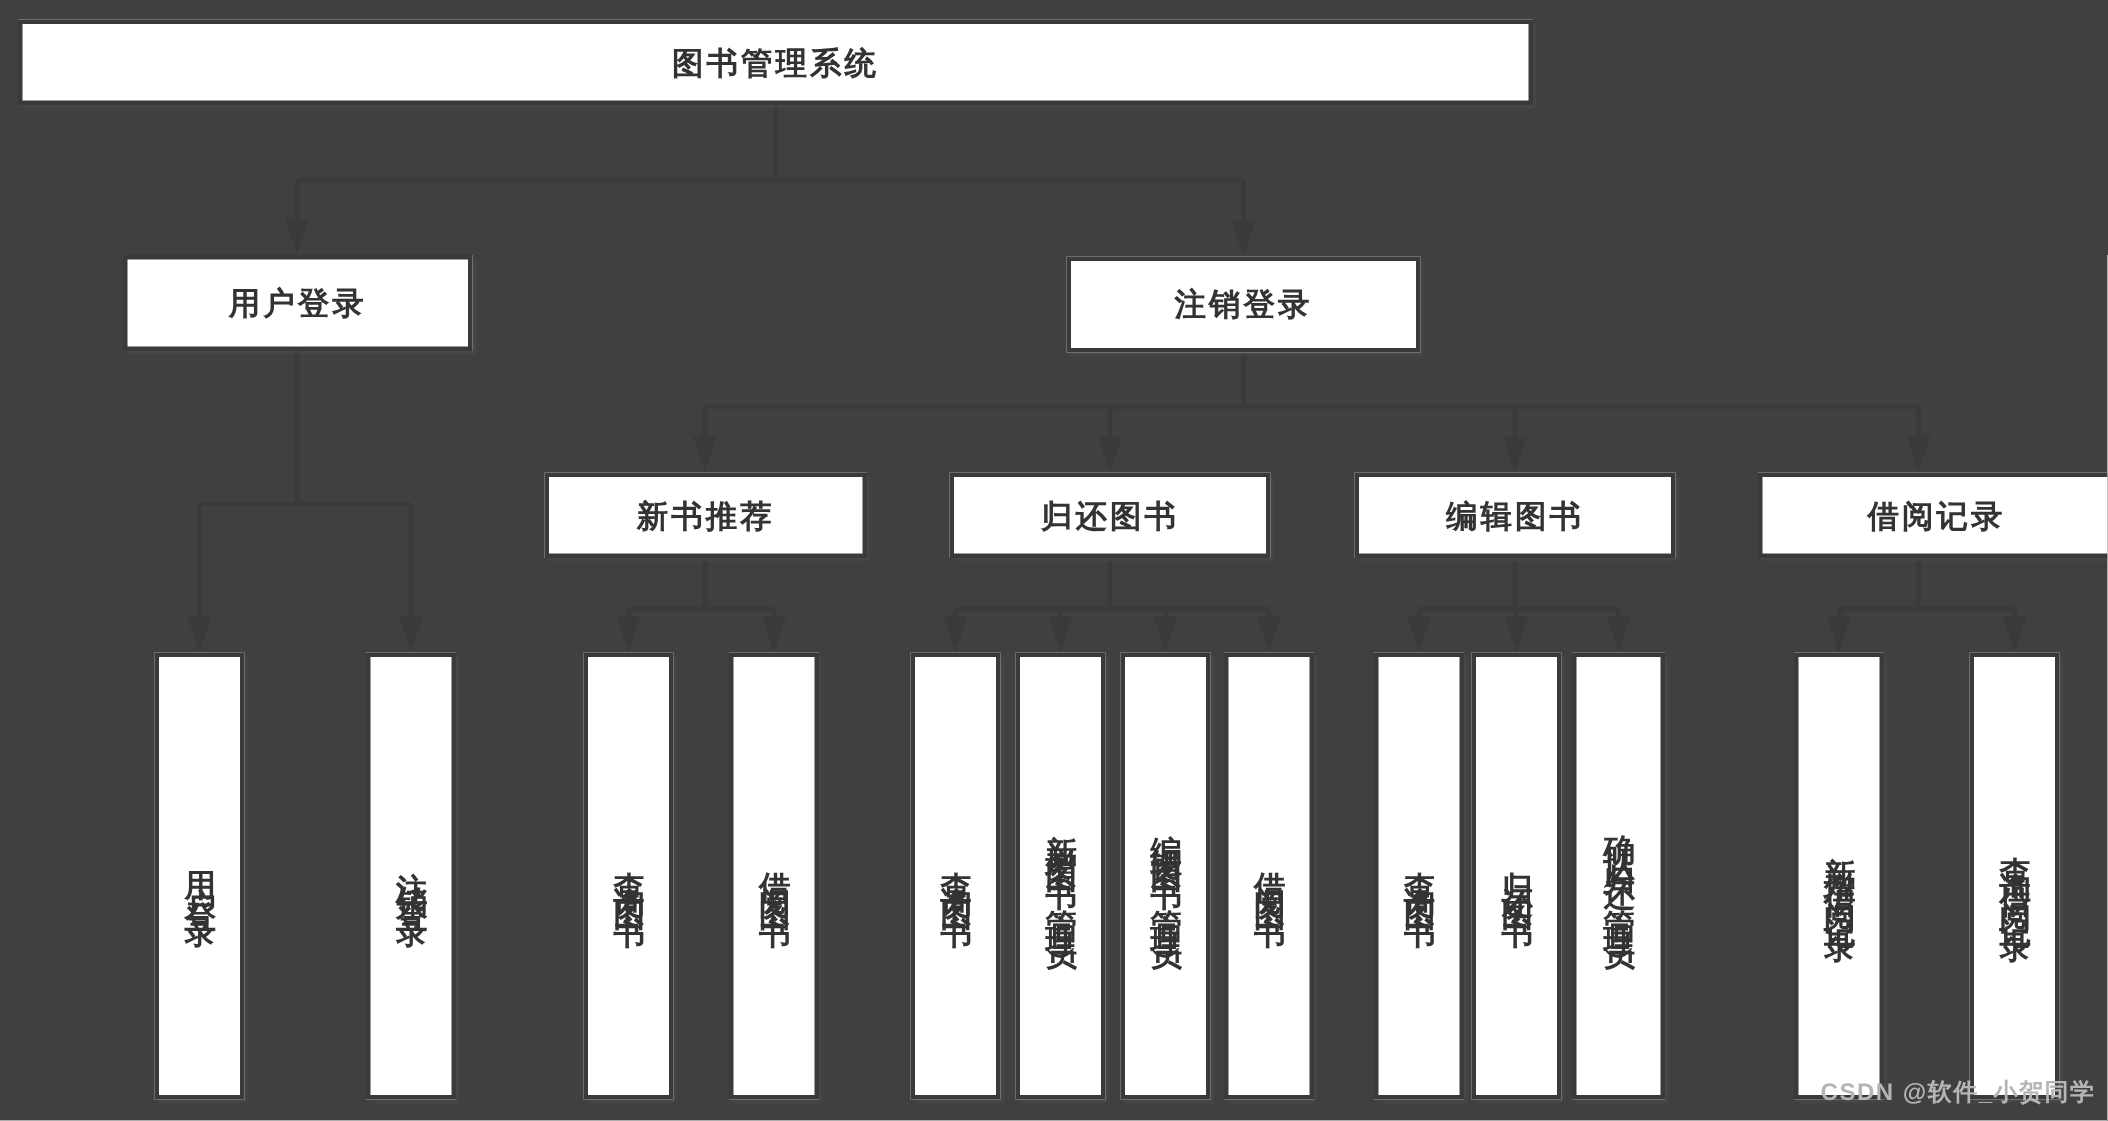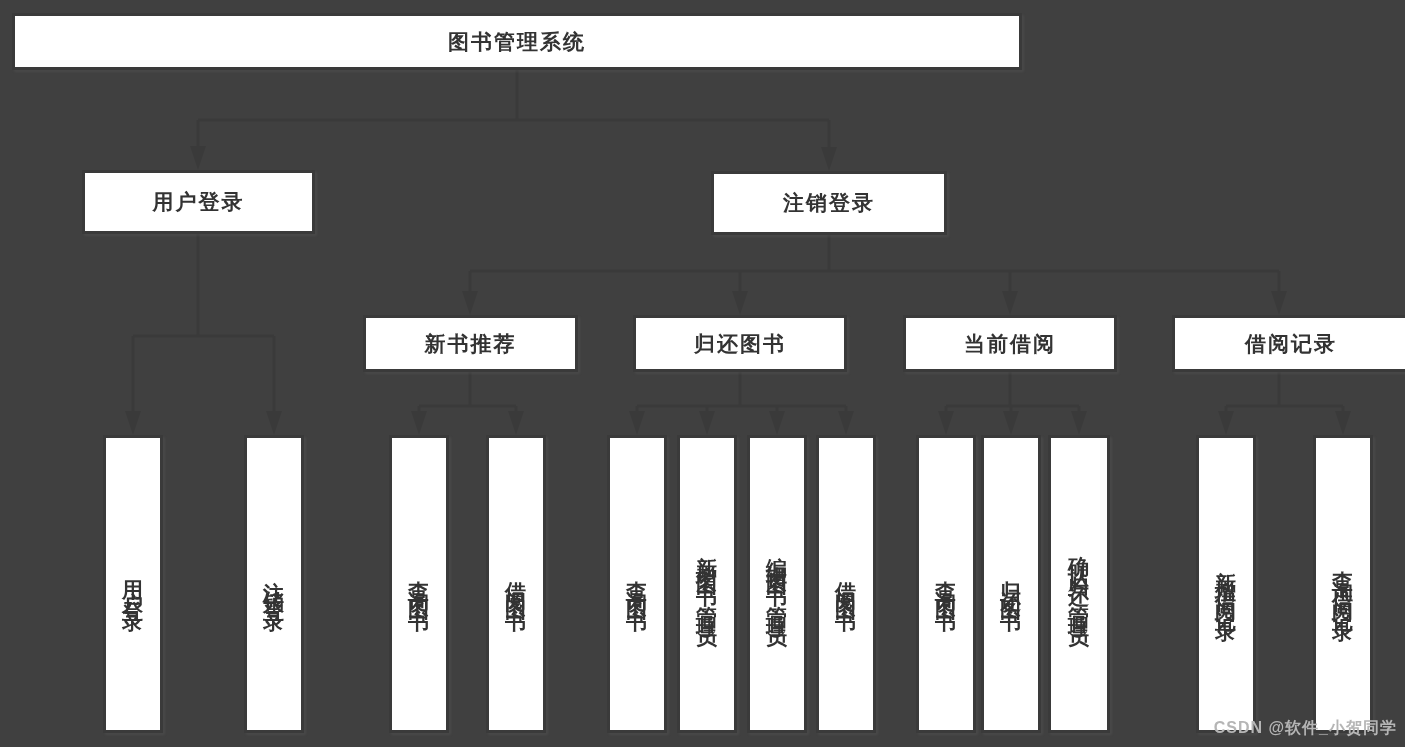--- a/index.html
+++ b/index.html
@@ -86,21 +86,21 @@
     <span>注销登录</span>
   </div>
 
   <div class="box" style="left:363px;top:315px;width:215px;height:57px">
     <span>新书推荐</span>
   </div>
   <div class="box" style="left:633px;top:315px;width:214px;height:57px">
     <span>归还图书</span>
   </div>
   <div class="box" style="left:903px;top:315px;width:214px;height:57px">
-    <span>当前借阅</span>
+    <span>编辑图书</span>
   </div>
   <div class="box" style="left:1172px;top:315px;width:238px;height:57px">
     <span>借阅记录</span>
   </div>
 
   <div class="box vbox" style="left:103px;top:435px;width:60px;height:298px">
     <span>用户登录</span>
   </div>
   <div class="box vbox" style="left:244px;top:435px;width:60px;height:298px">
     <span>注销登录</span>

